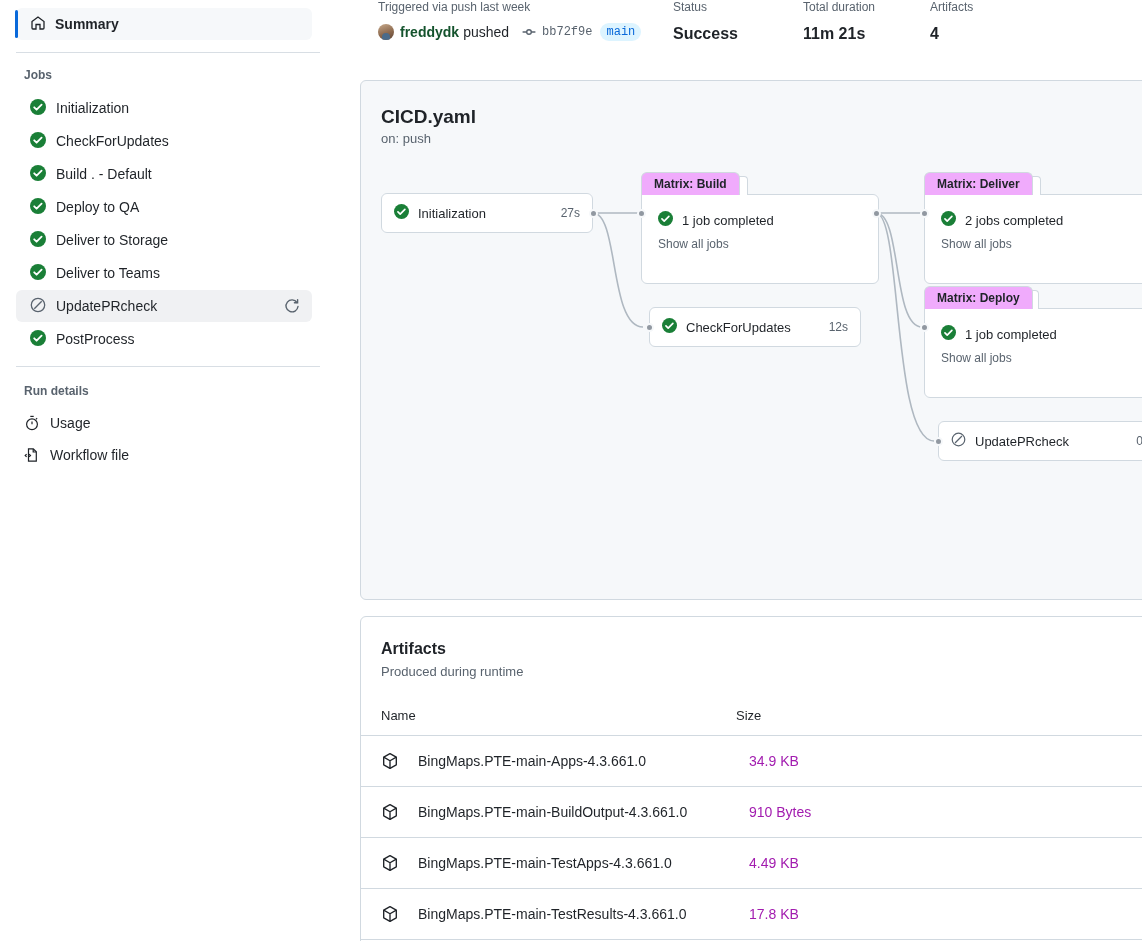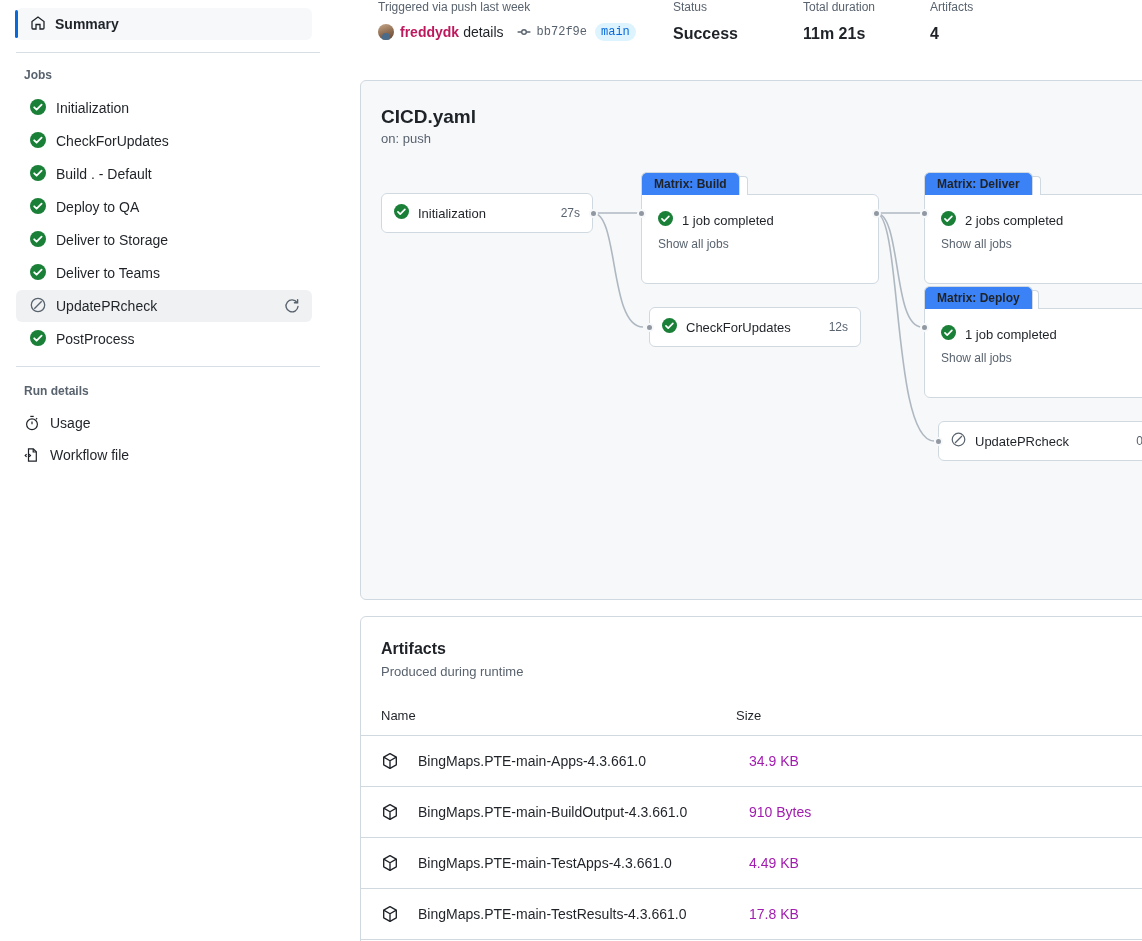--- a/index.html
+++ b/index.html
@@ -58,21 +58,21 @@
   .trigger-row { display: flex; align-items: center; margin-top: 9px; font-size: 14px; }
   .avatar {
     width: 16px; height: 16px; border-radius: 50%;
     background: linear-gradient(160deg,#c7a98b 0%,#8d6a4f 55%,#5d4435 100%);
     margin-right: 6px; flex: none; position: relative; overflow: hidden;
   }
   .avatar::after {
     content:""; position:absolute; left:4px; top:9px; width:8px; height:8px;
     border-radius:50% 50% 0 0; background:#4a6b8a;
   }
-  .user { font-weight: bold; color: #be185d; }
+  .user { font-weight: bold; color: #14532d; }
   .pushed { color: #1f2328; margin-left: 4px; }
   .commit-ico { margin: 0 5px 0 12px; display: flex; align-items: center; }
   .sha { font-family: "Liberation Mono", monospace; font-size: 12px; color: #59636e; }
   .branch-badge {
     margin-left: 8px; background: #ddf4ff; color: #0969da;
     font-family: "Liberation Mono", monospace; font-size: 12px;
     padding: 1px 6px; border-radius: 10px; line-height: 16px;
   }
 
   
@@ -91,21 +91,21 @@
   }
   .node .nlabel { margin-left: 9px; flex: 1; }
   .node .ndur { font-size: 12px; color: #59636e; }
 
   .mnode {
     position: absolute; background: #ffffff; border: 1px solid #d1d9e0;
     border-radius: 0 6px 6px 6px; cursor: pointer;
   }
   .mtab {
     position: absolute; top: -23px; left: -1px; height: 23px;
-    background: #3b82f6; border: 1px solid #d1d9e0; border-bottom: none;
+    background: #f0abfc; border: 1px solid #d1d9e0; border-bottom: none;
     border-radius: 6px 6px 0 0; padding: 0 12px;
     display: flex; align-items: center; font-size: 12px; font-weight: bold; color: #1f2328;
   }
   .mtab-ghost {
     position: absolute; top: -19px; height: 19px; width: 26px;
     background: #ffffff; border: 1px solid #d1d9e0; border-bottom: none;
     border-radius: 4px 4px 0 0;
   }
   .mrow { display: flex; align-items: center; font-size: 13px; padding: 16px 0 0 16px; }
   .mrow .mlabel { margin-left: 9px; }
@@ -275,21 +275,21 @@
     </div>
   </div>
 
   <div class="meta">
 
     <div class="meta-col" style="left:0;">
       <div class="meta-head">Triggered via push last week</div>
       <div class="trigger-row">
         <span class="avatar"></span>
         <span class="user">freddydk</span>
-        <span class="pushed">details</span>
+        <span class="pushed">pushed</span>
         <span class="commit-ico">
           <svg width="16" height="16" viewBox="0 0 16 16" fill="none" stroke="#59636e" stroke-width="1.4">
             <circle cx="8" cy="8" r="2.3"></circle>
               <path d="M1.6 8h4.1M10.3 8h4.1"></path>
           </svg>
         </span>
         <span class="sha">bb72f9e</span>
         <span class="branch-badge">main</span>
       </div>
     </div>

